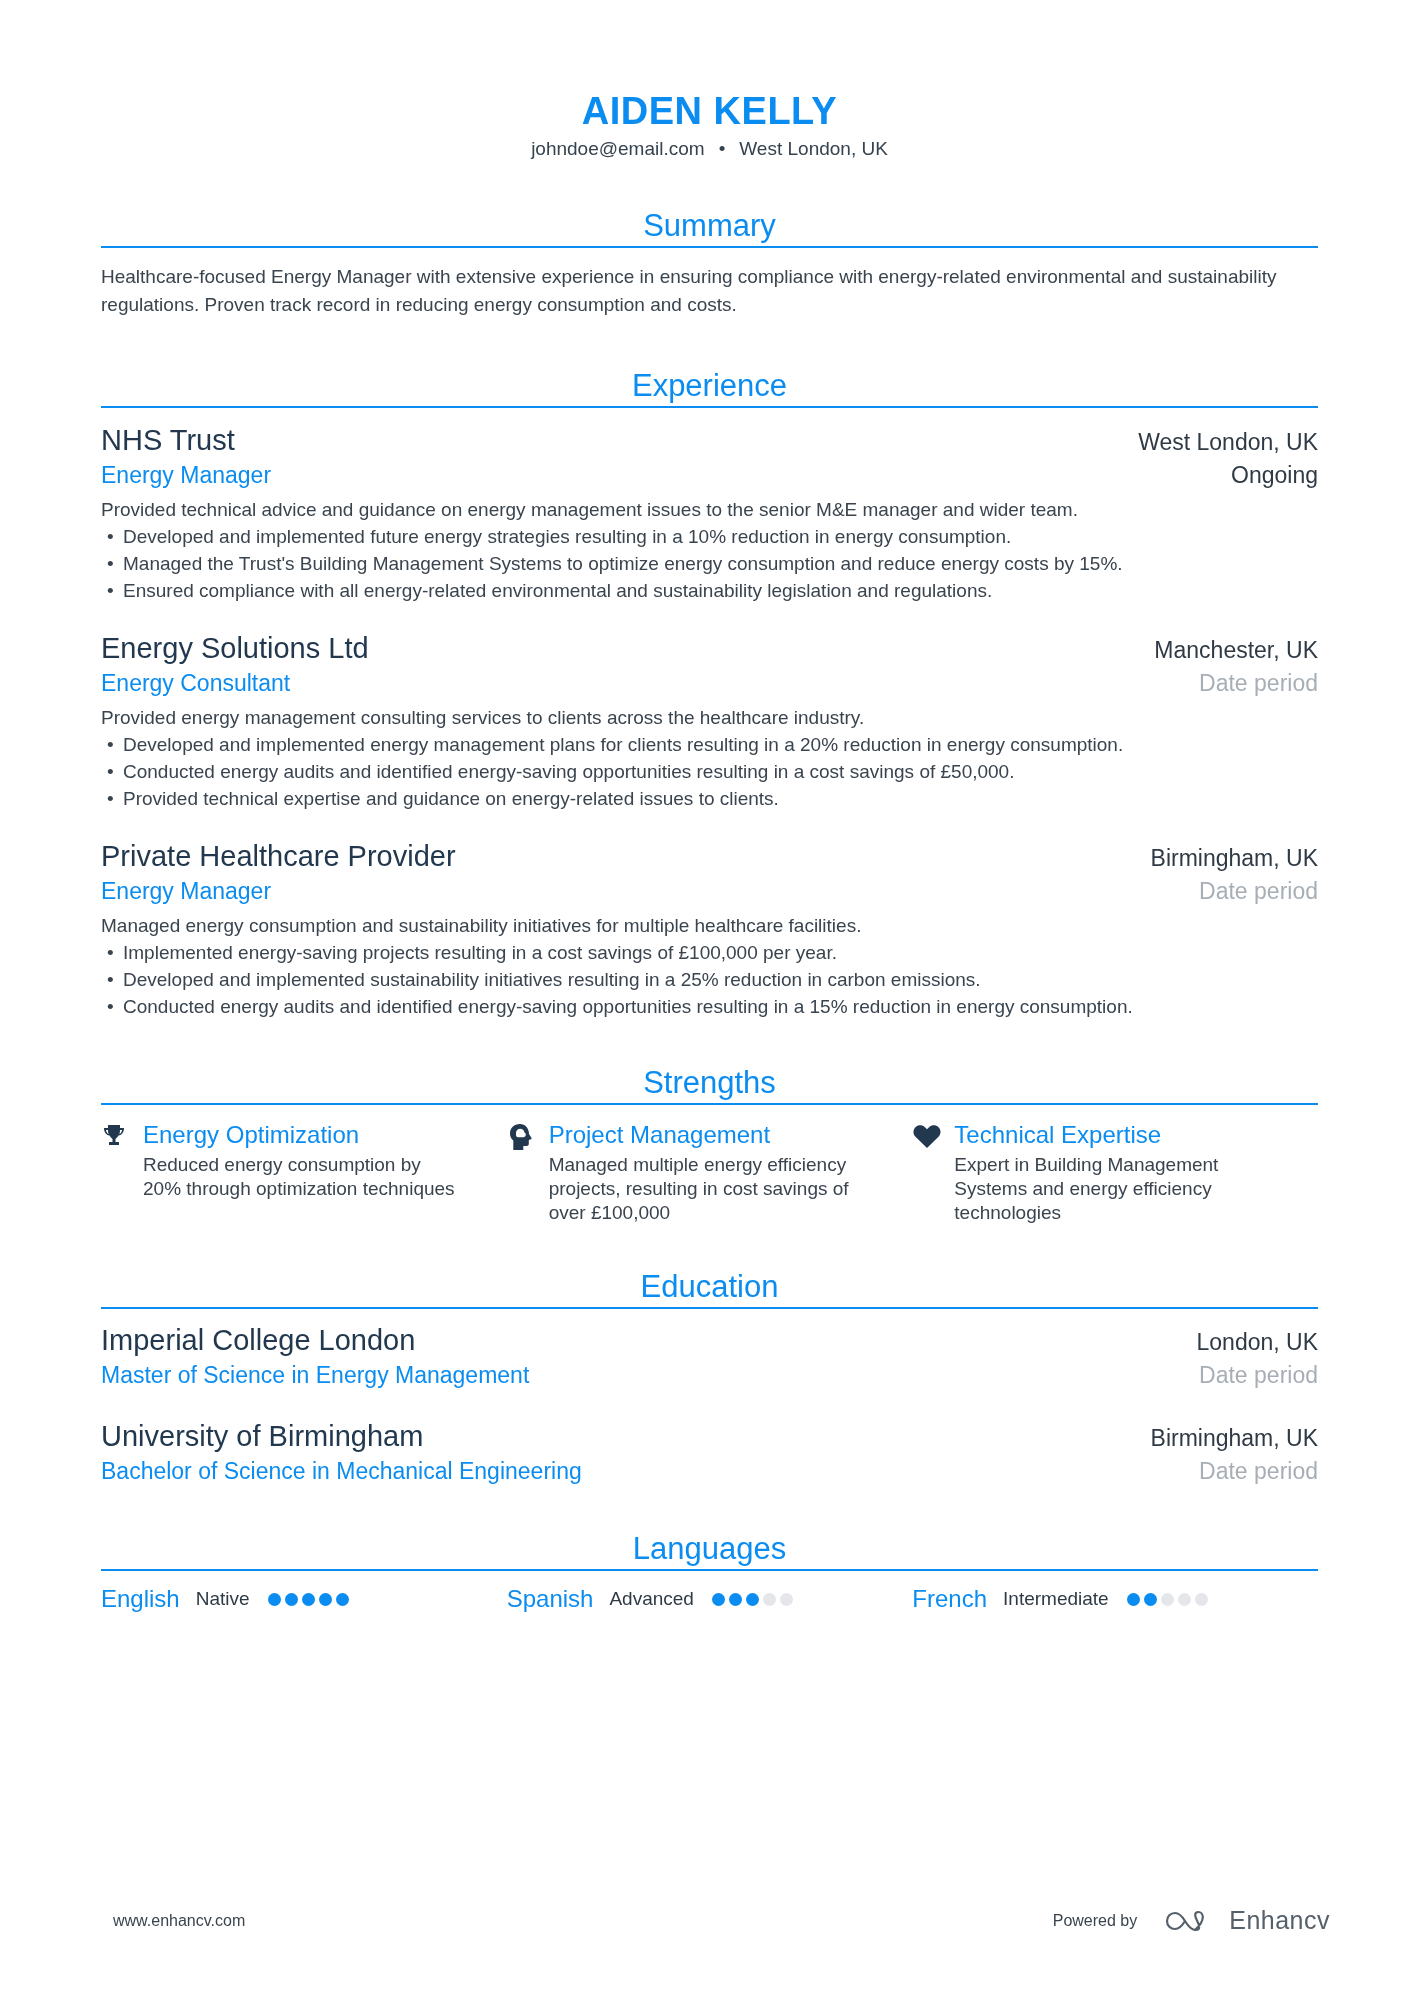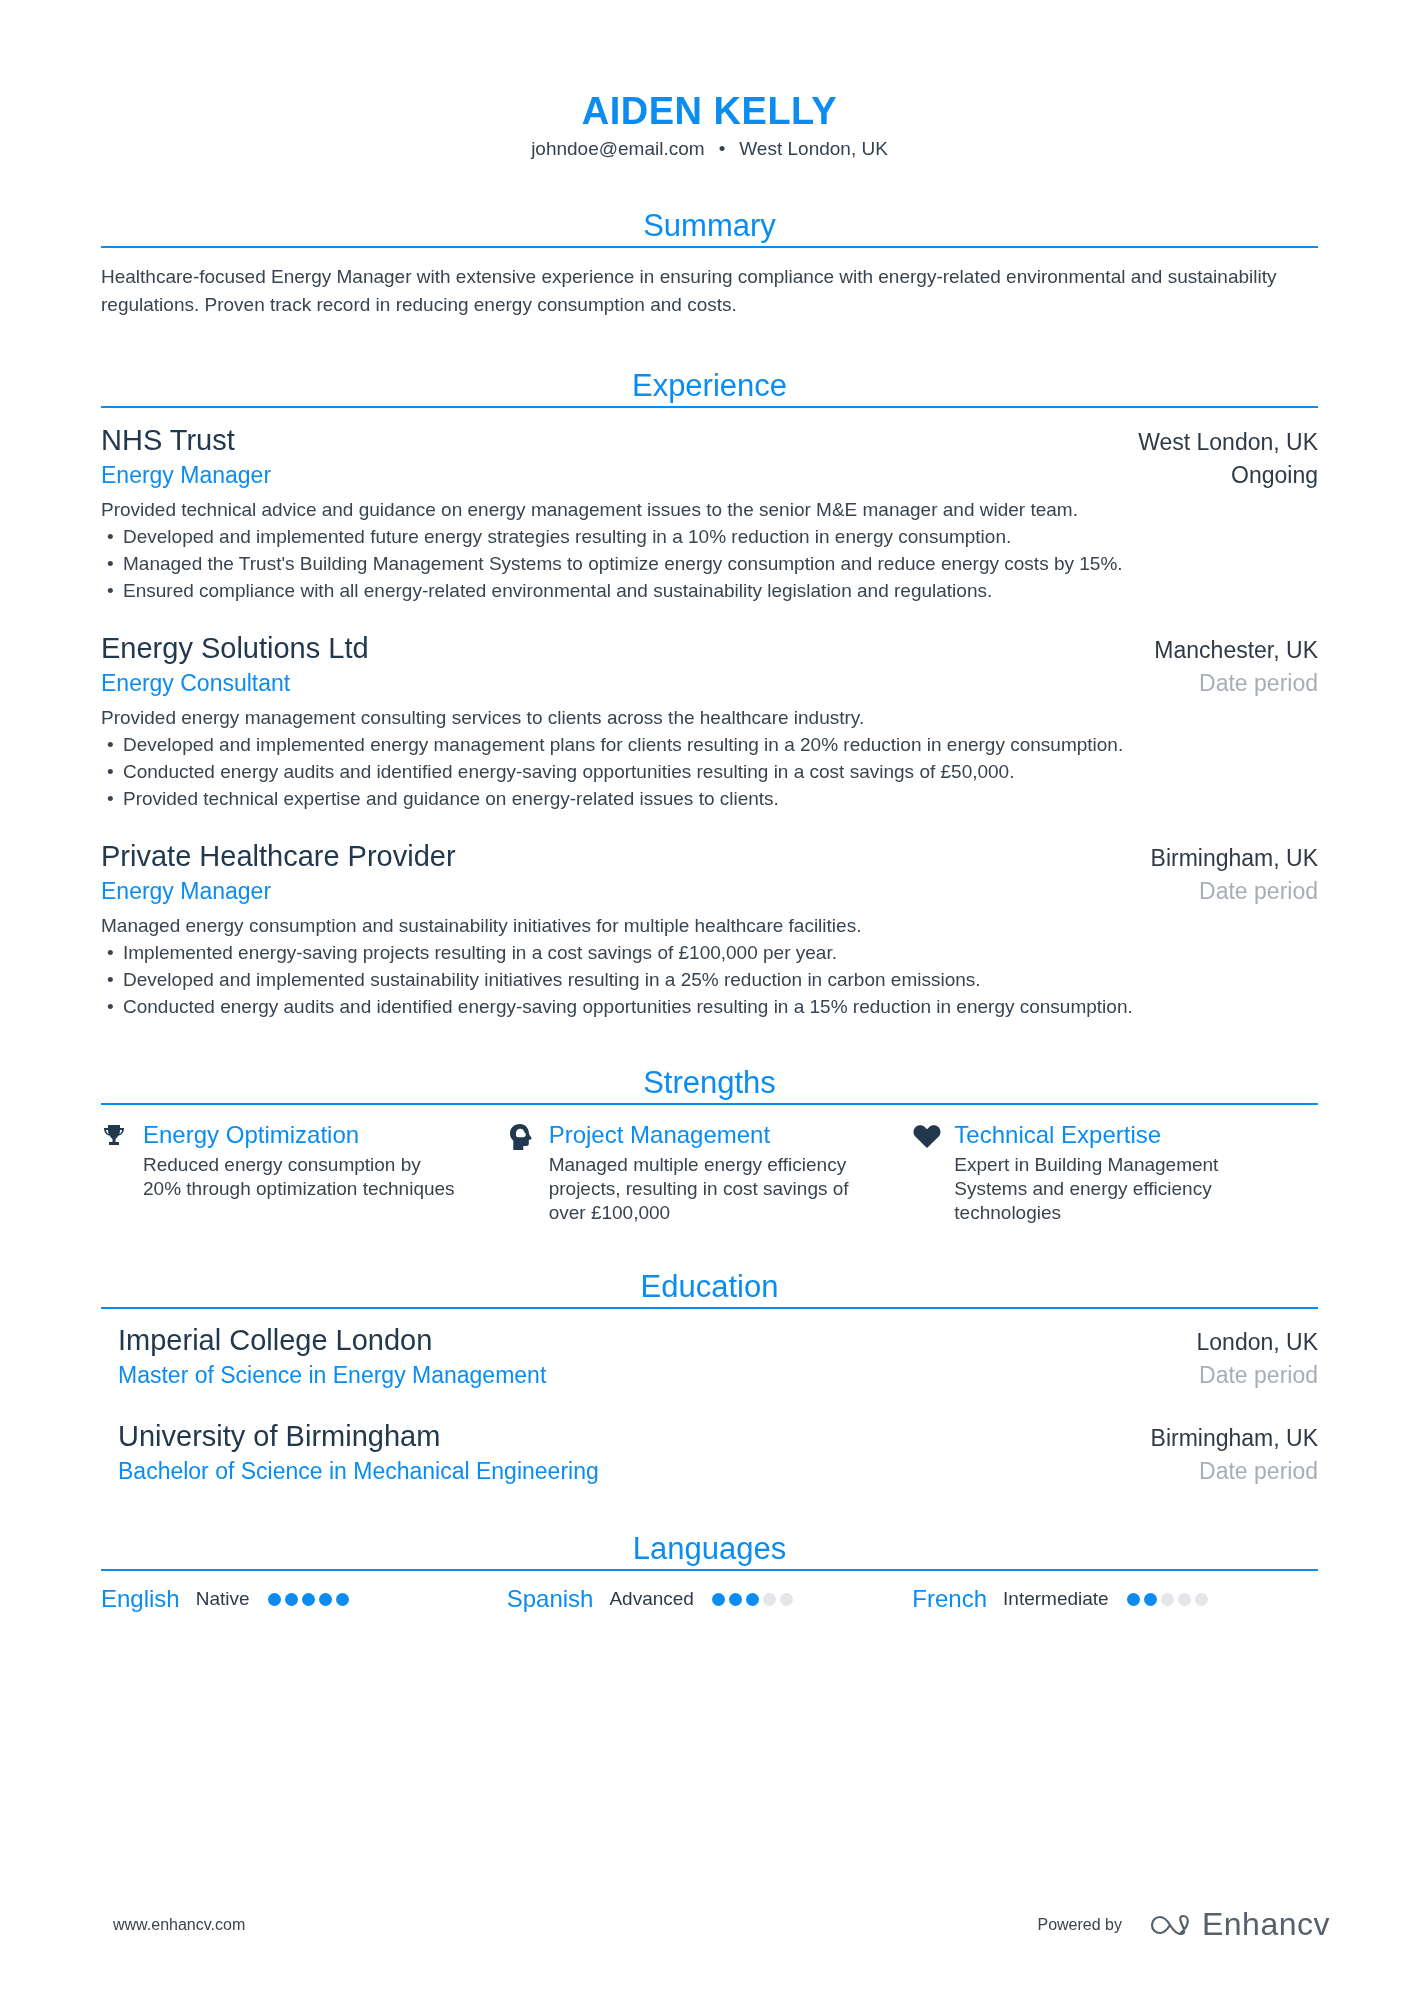--- a/index.html
+++ b/index.html
@@ -34,37 +34,37 @@
 
   .strengths-block { margin-top: 43px; }
   .strengths { display: flex; margin-top: 14px; }
   .strength { width: 422px; display: flex; }
   .strength .icon { width: 42px; height: 30px; flex: none; display: flex; align-items: flex-start; padding-top: 4px; }
   .strength .sbody { flex: 1; }
   .strength .stitle { font-size: 24px; color: #0a8cf0; line-height: 32px; }
   .strength .stext { font-size: 19px; color: #3a444e; line-height: 24px; margin-top: 2px; width: 320px; }
 
   .edu-block { margin-top: 42px; }
-  .school { margin-top: 12px; margin-left: 17px; }
+  .school { margin-top: 12px; }
   .school + .school { margin-top: 26px; }
 
   .lang-block { margin-top: 42px; }
   .langs { display: flex; margin-top: 12px; }
   .lang { width: 422px; display: flex; align-items: center; }
   .lang .lname { font-size: 24px; color: #0a8cf0; line-height: 32px; }
   .lang .llevel { font-size: 19px; color: #2f3a45; margin-left: 16px; }
   .lang .dots { display: inline-flex; margin-left: 18px; gap: 4px; align-self: center; }
   .dot { width: 13px; height: 13px; border-radius: 50%; background: #e4e6e9; display: inline-block; }
   .dot.on { background: #0a8cf0; }
 
   .footer { position: absolute; top: 1906px; left: 113px; width: 1217px; display: flex; justify-content: space-between; align-items: center; }
   .footer .url { font-size: 16px; color: #3a444e; }
   .footer .powered { display: flex; align-items: center; font-size: 16px; color: #3a444e; }
   .footer .brand { display: flex; align-items: center; margin-left: 26px; }
-  .footer .brand-name { font-size: 32px; color: #55606a; margin-left: 8px; letter-spacing: 0.5px; }
+  .footer .brand-name { font-size: 25px; color: #55606a; margin-left: 20px; letter-spacing: 0.5px; }
 </style>
 </head>
 <body>
 
 <div class="page">
 
   <div class="header">
     <div class="name">AIDEN KELLY</div>
     <div class="contact">
       <span>johndoe@email.com</span><span class="sep">•</span><span>West London, UK</span>

